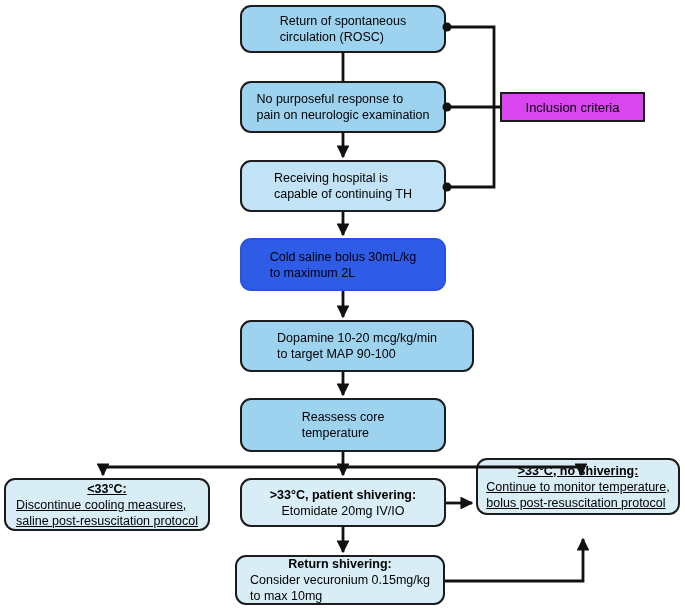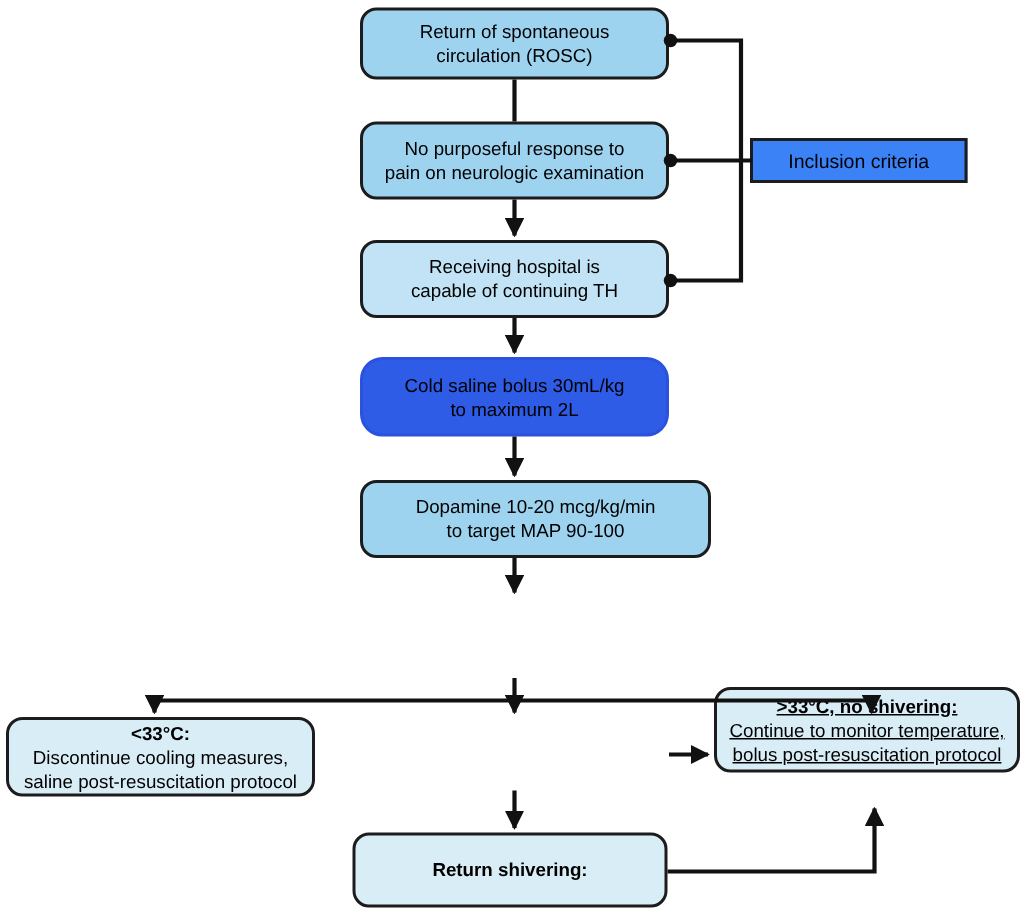--- a/index.html
+++ b/index.html
@@ -7,44 +7,44 @@
     position:relative; width:685px; height:611px;
     background:var(--c-background, #ffffff);
     font-family:"Liberation Sans", sans-serif;
     color:#000;
   }
   .node {
     position:absolute; box-sizing:border-box;
     border:2px solid var(--c-border, #1c1c1c);
     border-radius:11px;
     display:flex; flex-direction:column; align-items:center; justify-content:center;
-    text-align:center; font-size:12.5px; line-height:16px;
+    text-align:left; font-size:12.5px; line-height:16px;
     padding:2px 3px; z-index:1;
   }
   .node .body { white-space:pre-line; display:block; }
   .node .title { white-space:pre-line; display:block; font-weight:bold; }
   .fill-medium { background:var(--c-node-medium, #9ed3f0); }
   .fill-light  { background:var(--c-node-light, #c2e3f5); }
   .fill-pale   { background:var(--c-node-pale, #d9edf6); }
-  .fill-accent { background:var(--c-node-accent, #2e5ce6); border-color:var(--c-node-accent-border, #2a52dd);border-radius:15px; }
+  .fill-accent { background:var(--c-node-accent, #2e5ce6); border-color:var(--c-node-accent-border, #2a52dd); }
 
   #n-rosc      { left:240px; top:5px;   width:206px; height:48px; }
   #n-neuro     { left:240px; top:81px;  width:206px; height:52px; }
   #n-hospital  { left:240px; top:160px; width:206px; height:52px; }
   #n-saline    { left:240px; top:238px; width:206px; height:53px; }
   #n-dopamine  { left:240px; top:320px; width:234px; height:52px; }
   #n-reassess  { left:240px; top:398px; width:206px; height:54px; }
-  #n-below33   { left:4px;   top:478px; width:206px; height:53px; }
+  #n-below33   { left:4px;   top:478px; width:206px; height:53px;text-decoration:underline; }
   #n-shiver    { left:240px; top:478px; width:206px; height:49px; }
   #n-noshiver  { left:476px; top:458px; width:204px; height:57px;text-decoration:underline; }
   #n-still     { left:235px; top:555px; width:210px; height:50px; }
 
   #inclusion {
     position:absolute; left:500px; top:92px; width:145px; height:30px;
-    box-sizing:border-box; border:2px solid var(--c-border, #1c1c1c); background:#3b82f6;
+    box-sizing:border-box; border:2px solid var(--c-border, #1c1c1c); background:#d946ef;
     display:flex; align-items:center; justify-content:center;
     font-size:13px; z-index:1;
   }
   #wires { position:absolute; left:0; top:0; width:685px; height:611px; z-index:2; pointer-events:none; }
 </style>
 </head>
 <body>
 
 <div class="canvas">
 
@@ -66,36 +66,46 @@
   <div class="node fill-accent" id="n-saline">
     <span class="body">Cold saline bolus 30mL/kg
 to maximum 2L</span>
   </div>
 
   <div class="node fill-medium" id="n-dopamine">
     <span class="body">Dopamine 10-20 mcg/kg/min
 to target MAP 90-100</span>
   </div>
 
+  <div class="node fill-medium" id="n-reassess">
+    <span class="body">Reassess core
+temperature</span>
+  </div>
 
   <div class="node fill-pale" id="n-below33">
     <span class="title">&lt;33°C:</span>
     <span class="body">Discontinue cooling measures,
 saline post-resuscitation protocol</span>
   </div>
 
+  <div class="node fill-pale" id="n-shiver">
+    <span class="title">&gt;33°C, patient shivering:</span>
+    <span class="body">Etomidate 20mg IV/IO</span>
+  </div>
 
   <div class="node fill-pale" id="n-noshiver">
     <span class="title">&gt;33°C, no shivering:</span>
     <span class="body">Continue to monitor temperature,
 bolus post-resuscitation protocol</span>
   </div>
 
   <div class="node fill-pale" id="n-still">
     <span class="title">Return shivering:</span>
+    <span class="body">Consider vecuronium 0.15mg/kg
+to max 10mg</span>
   </div>
 
   <div id="inclusion">
     <span>Inclusion criteria</span>
   </div>
 
   <svg id="wires" viewBox="0 0 685 611" xmlns="http://www.w3.org/2000/svg">
     <defs>
       <marker id="arrow" viewBox="0 0 10 10" refX="9" refY="5" markerWidth="4.6" markerHeight="4.6" orient="auto">
         <path d="M0,0 L10,5 L0,10 z" fill="#111"></path>

